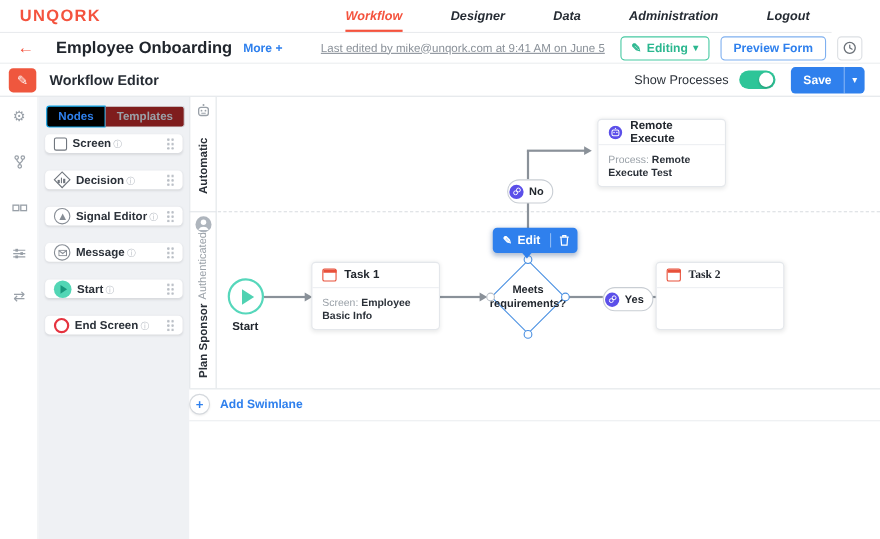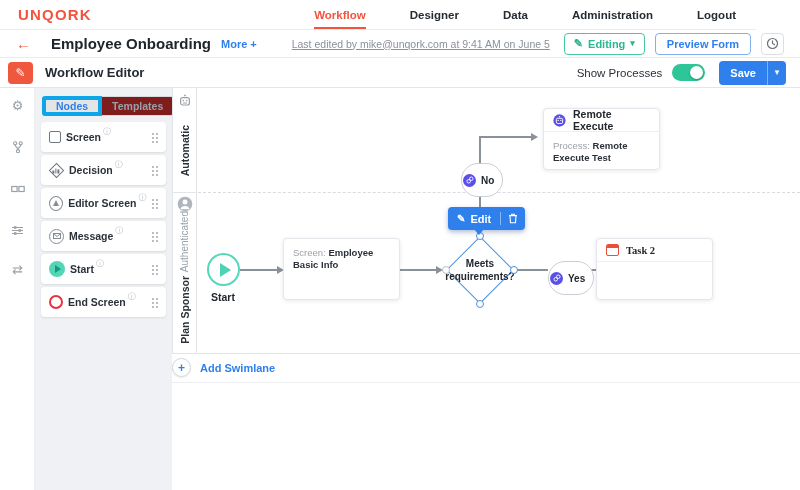--- a/index.html
+++ b/index.html
@@ -9,21 +9,21 @@
     font-family:"Liberation Sans", sans-serif; color:#252b33; background:#fff;
   }
   .abs { position:absolute; }
 
   
   .header { left:0; top:0; width:756px; height:30px; background:#fff;
     border-bottom:1px solid #e9ebee; display:flex; align-items:center; z-index:30; }
   .logo { margin-left:18px; font-size:15px; font-weight:800; letter-spacing:1.2px; color:#f4533e; }
   .topnav { margin-left:auto; margin-right:20px; display:flex; gap:44px; height:100%; align-items:center; }
   .topnav .nav-item { position:relative; font-size:11.5px; font-weight:600; color:#252b33;
-    height:100%; display:flex; align-items:center; cursor:pointer; }
+    height:100%; display:flex; align-items:center; cursor:pointer;font-style:italic; }
   .topnav .nav-item.active { color:#f4533e; }
   .topnav .nav-item.active::after { content:""; position:absolute; left:0; right:0; bottom:0;
     height:2px; background:#f4533e; }
 
   
   .titlebar { left:0; top:30px; width:800px; height:28px; background:#fff;
     border-bottom:1px solid #e9ebee; display:flex; align-items:center; z-index:30; }
   .back-arrow { margin-left:16px; color:#f4533e; font-size:15px; font-weight:700; cursor:pointer; }
   .page-title { margin-left:20px; font-size:15px; font-weight:700; color:#20252c; }
   .more-link { margin-left:10px; font-size:11px; font-weight:700; color:#2f80ed; cursor:pointer; }
@@ -55,24 +55,24 @@
 
   
   .rail { left:0; top:88px; width:35px; height:402px; background:#fff; border-right:1px solid #eceef1; }
   .rail-icon { position:absolute; left:0; width:35px; text-align:center; color:#99a0a8; cursor:pointer; }
 
   
   .panel { left:35px; top:88px; width:137px; height:402px; background:#eff1f4; }
   .tabs { position:absolute; left:42px; top:96px; display:flex; height:20px; }
   .tab { display:flex; align-items:center; justify-content:center; font-size:10.5px; font-weight:700;
     padding:0 10px; cursor:pointer; }
-  .tab.active { background:#e5e5e5; border:4px solid #0ea5e9; color:#2f80ed; border-radius:3px 0 0 3px; }
+  .tab.active { background:#000000; border:1px solid #0ea5e9; color:#2f80ed; border-radius:3px 0 0 3px; }
   .tab.inactive { background:#7f1d1d; border:1px solid #d7dbdf; border-left:none; color:#9aa1a8;
     border-radius:0 3px 3px 0; }
-  .node-card { position:absolute; left:41px; width:125px; height:30px; background:#fff;
+  .node-card { position:absolute; left:41px; width:125px; height:17px; background:#fff;
     border-radius:4px; box-shadow:0 1px 2px rgba(25,30,40,.10); display:flex; align-items:center;
     padding:0 8px; gap:5px; cursor:grab; }
   .node-label { font-size:10.5px; font-weight:700; color:#2b3139; white-space:nowrap; }
   .info-i { font-size:8px; color:#b9bec5; align-self:flex-start; margin-top:4px; margin-left:-3px; }
   .drag-dots { margin-left:auto; width:7px; height:11px;
     background-image:radial-gradient(#b9bec5 1px, transparent 1.3px);
     background-size:4px 4px; }
   .ico-screen { width:12px; height:12px; border:1.5px solid #70767e; border-radius:2px; }
   .ico-decision { position:relative; width:11px; height:11px; border:1.5px solid #70767e;
     transform:rotate(45deg); margin:2px; display:flex; align-items:flex-end; justify-content:center; }
@@ -120,21 +120,21 @@
   .start-node .tri { width:0; height:0; border-top:7px solid transparent; border-bottom:7px solid transparent;
     border-left:11px solid #4fd2b2; margin-left:3px; }
   .start-label { width:40px; text-align:center; font-size:10.5px; font-weight:700; color:#22272e; }
   .diamond { width:48px; height:48px; background:#fff; border:1.5px solid #4a90e2;
     transform:rotate(45deg); z-index:2; cursor:pointer; }
   .diamond-text { width:84px; text-align:center; font-size:10px; font-weight:700; color:#22272e;
     line-height:1.25; z-index:3; pointer-events:none; }
   .handle { width:8px; height:8px; border-radius:50%; background:#fff; border:1.5px solid #4a90e2;
     z-index:4; cursor:crosshair; }
   .handle.gray { border-color:#b9bfc6; }
-  .pill { height:34px; background:#fff; border:1px solid #c9ced4; border-radius:999px;
+  .pill { height:22px; background:#fff; border:1px solid #c9ced4; border-radius:999px;
     display:flex; align-items:center; gap:5px; padding:1px; z-index:3; cursor:pointer; }
   .pill-dot { width:13px; height:13px; border-radius:50%; background:#5b4fe9;
     display:flex; align-items:center; justify-content:center; flex:none; }
   .pill-label { font-size:10px; font-weight:700; color:#22272e; padding-right:7px; }
   .edit-bar { height:23px; background:#2f80ed; border-radius:4px; box-shadow:0 2px 5px rgba(20,60,120,.35);
     display:flex; align-items:center; z-index:5; color:#fff; cursor:pointer; }
   .edit-bar .edit-seg { display:flex; align-items:center; gap:5px; padding:0 9px;
     font-size:11px; font-weight:700; }
   .edit-bar .sep { width:1px; height:13px; background:rgba(255,255,255,.45); }
   .edit-bar .trash-seg { padding:0 7px; display:flex; align-items:center; }
@@ -253,21 +253,21 @@
     </span>
     <span class="node-label">Decision</span>
     <span class="info-i">ⓘ</span>
     <span class="drag-dots"></span>
   </div>
 
   <div class="abs node-card" style="top:188px;">
     <span class="ico-circle">
         <span class="tri-up"></span>
       </span>
-    <span class="node-label">Editor Screen</span>
+    <span class="node-label">Signal Editor</span>
     <span class="info-i">ⓘ</span>
     <span class="drag-dots"></span>
   </div>
 
   <div class="abs node-card" style="top:221px;">
     <span class="ico-circle">
       <svg width="8" height="6" viewBox="0 0 8 6">
         <rect x="0.5" y="0.5" width="7" height="5" fill="none" stroke="#878d95" stroke-width="1"></rect>
         <path d="M0.5 0.8 L4 3.4 L7.5 0.8" fill="none" stroke="#878d95" stroke-width="1"></path>
       </svg>
@@ -340,20 +340,24 @@
   <div class="abs fline" style="left:479px; top:137px; width:1.5px; height:26px;"></div>
   <div class="abs fline" style="left:479px; top:136px; width:53px; height:1.5px;"></div>
   <div class="abs arrow-r" style="left:531px; top:133px;"></div>
 
   <div class="abs start-node" style="left:207px; top:253px;">
     <span class="tri"></span>
   </div>
   <div class="abs start-label" style="left:203px; top:291px;">Start</div>
 
   <div class="abs task-card" style="left:283px; top:238px;">
+    <div class="card-head">
+      <span class="ico-window"></span>
+      <span class="card-title">Task 1</span>
+    </div>
     <div class="card-body">
       <span class="field-label">Screen:</span>
       <span class="field-value">Employee Basic Info</span>
     </div>
   </div>
 
   <div class="abs diamond" style="left:456px; top:246px;"></div>
   <div class="abs diamond-text" style="left:438px; top:258px;">Meets requirements?</div>
   <div class="abs handle" style="left:476px; top:232px;"></div>
   <div class="abs handle" style="left:476px; top:300px;"></div>

